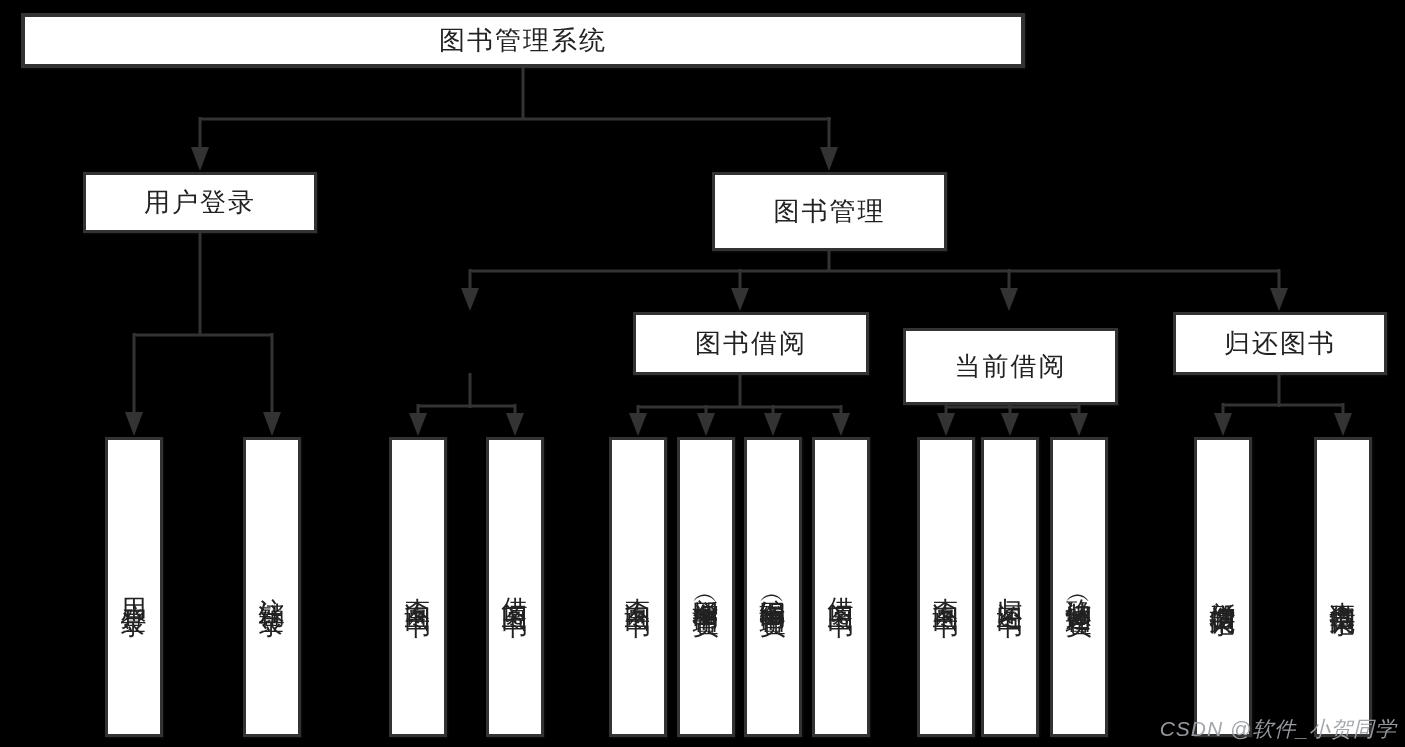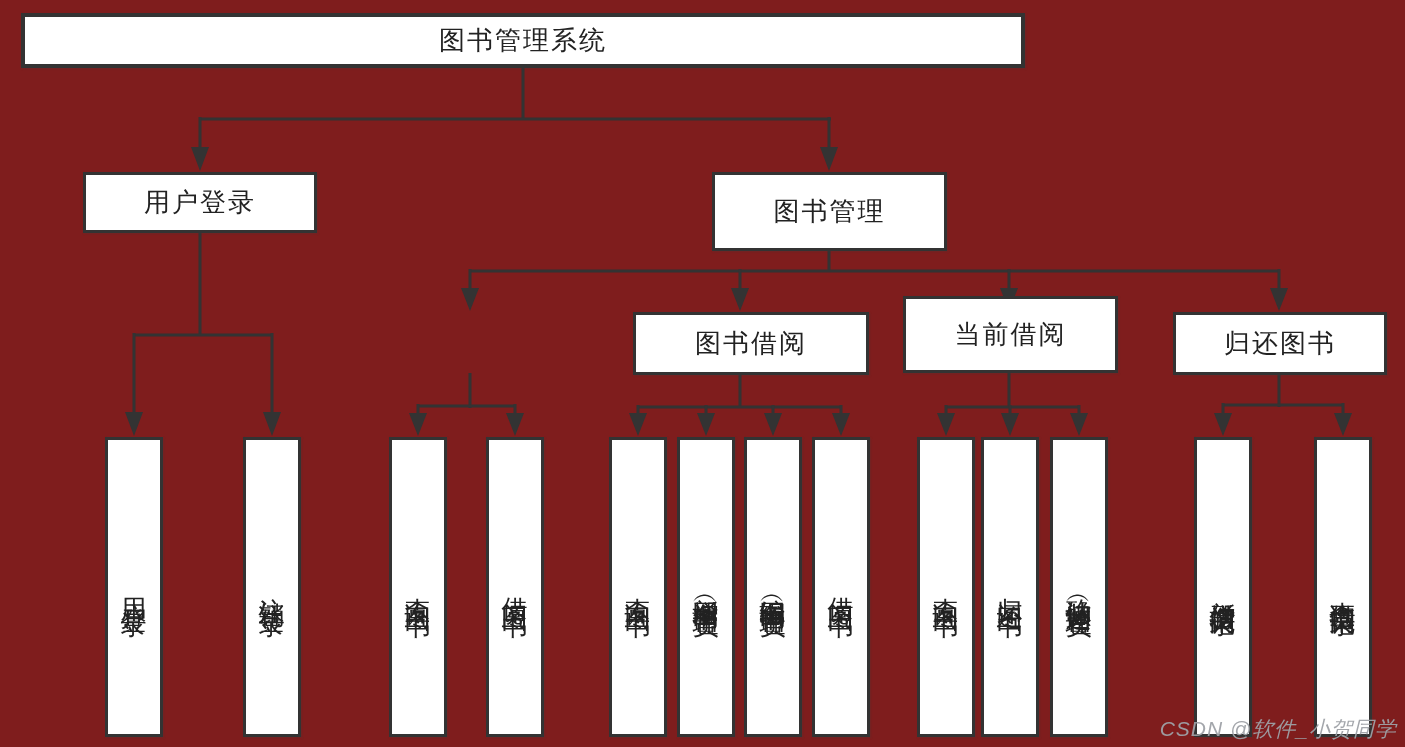--- a/index.html
+++ b/index.html
@@ -4,21 +4,21 @@
 <style>
   html, body {
     margin: 0;
     padding: 0;
     background: #ffffff;
   }
   #canvas {
     position: relative;
     width: 1405px;
     height: 747px;
-    background: #7f1d1d;
+    background: #000000;
     overflow: hidden;
     font-family: "Liberation Sans", "DejaVu Sans", sans-serif;
   }
   #connectors {
     position: absolute;
     left: 0;
     top: 0;
   }
   .box {
     position: absolute;
@@ -130,21 +130,21 @@
       <polygon points="1334,413 1352,413 1343,436"></polygon>
     </g>
   </svg>
 
   <div class="box h root" style="left:21px;top:13px;width:1004px;height:55px">图书管理系统</div>
 
   <div class="box h" style="left:83px;top:172px;width:234px;height:61px">用户登录</div>
   <div class="box h" style="left:712px;top:172px;width:235px;height:79px">图书管理</div>
 
   <div class="box h" style="left:633px;top:312px;width:236px;height:63px">图书借阅</div>
-  <div class="box h" style="left:903px;top:296px;width:215px;height:77px">当前借阅</div>
+  <div class="box h" style="left:903px;top:328px;width:215px;height:77px">当前借阅</div>
   <div class="box h" style="left:1173px;top:312px;width:214px;height:63px">归还图书</div>
 
   <div class="box v" style="left:105px;top:437px;width:58px;height:300px">用户登录</div>
   <div class="box v" style="left:243px;top:437px;width:58px;height:300px">注销登录</div>
 
   <div class="box v" style="left:389px;top:437px;width:58px;height:300px">查询图书</div>
   <div class="box v" style="left:486px;top:437px;width:58px;height:300px">借阅图书</div>
 
   <div class="box v" style="left:609px;top:437px;width:58px;height:300px">查询图书</div>
   <div class="box v dense" style="left:677px;top:437px;width:58px;height:300px">新增图书（管理员）</div>

